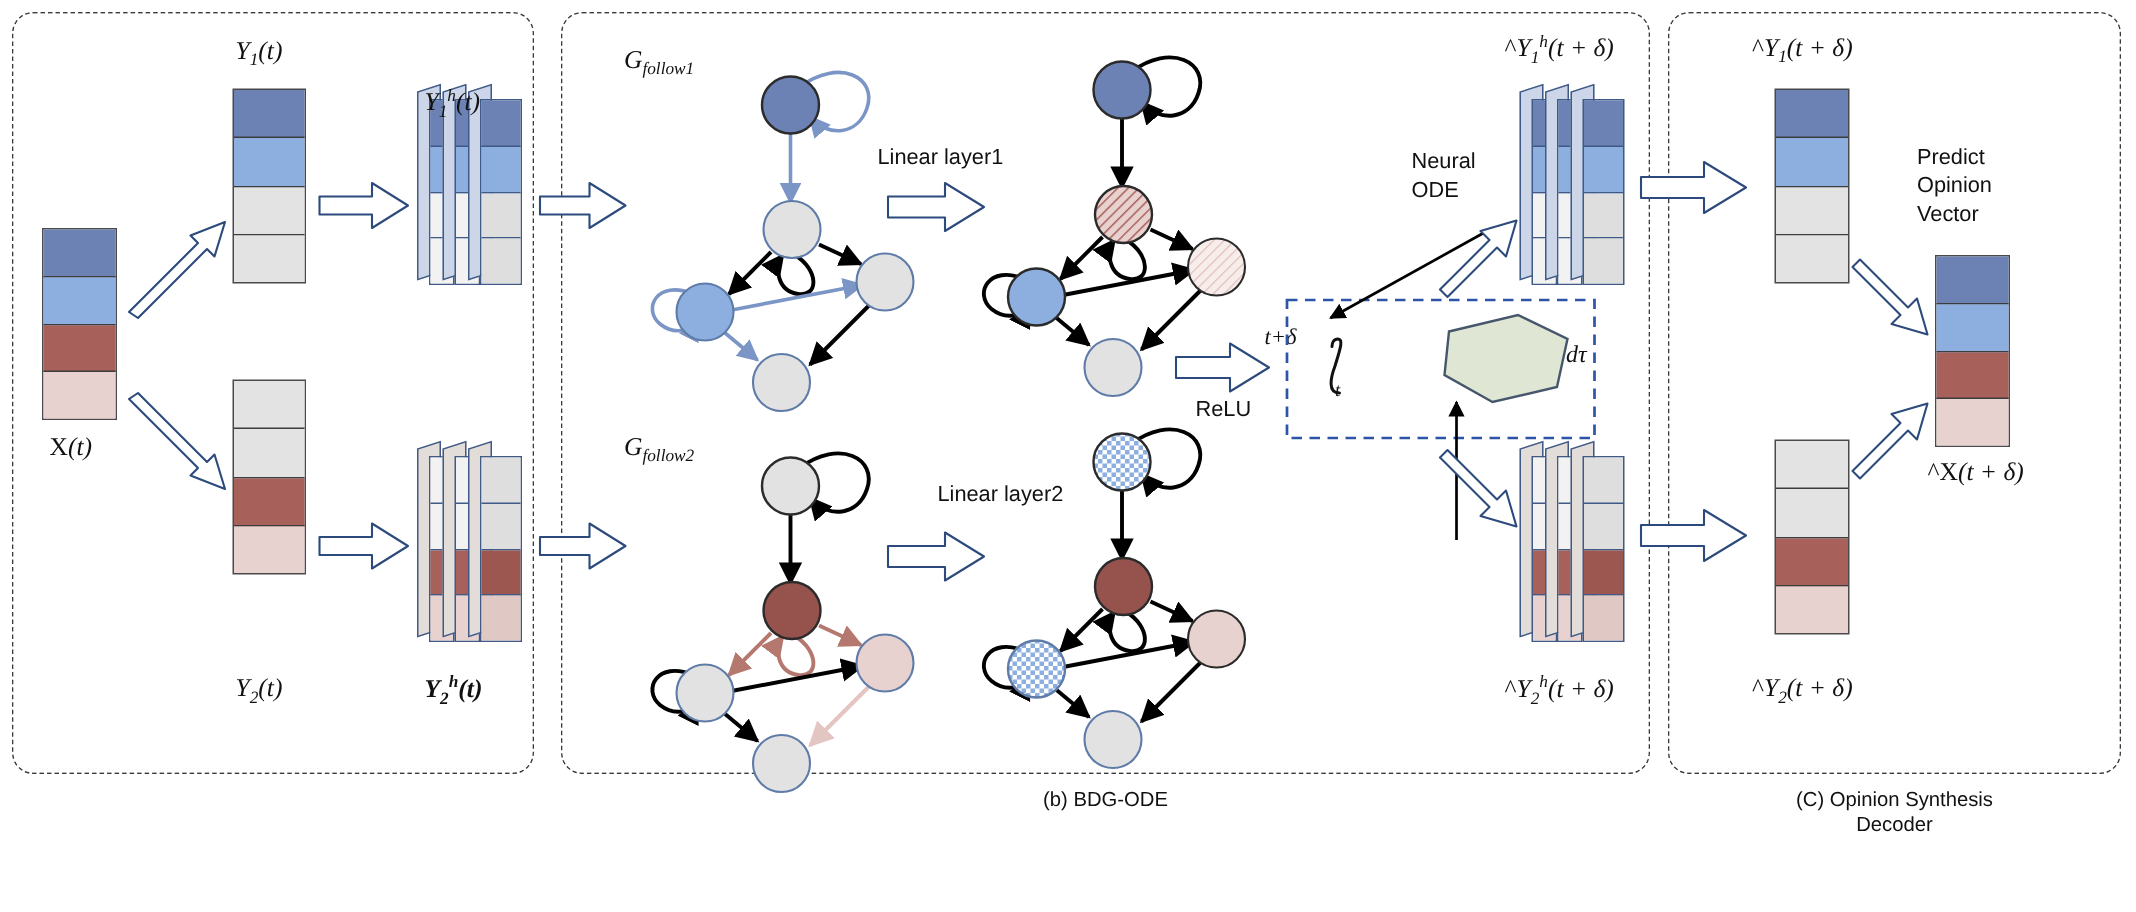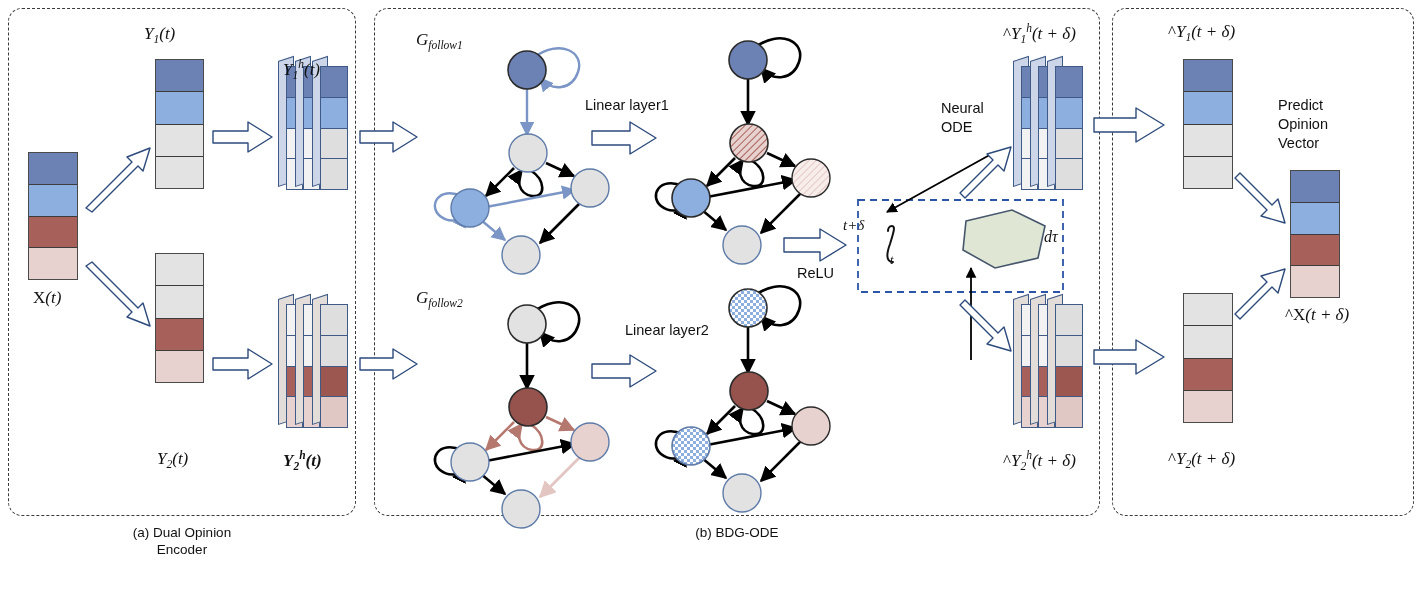--- a/index.html
+++ b/index.html
@@ -109,42 +109,42 @@
 </style>
 </head>
 <body>
 
 <div id="stage">
 
   <div class="panel" style="left:8px; top:8px; width:348px; height:508px;"></div>
   <div class="panel" style="left:374px; top:8px; width:726px; height:508px;"></div>
   <div class="panel" style="left:1112px; top:8px; width:302px; height:508px;"></div>
 
-  <div class="panel-caption" style="left:8px; top:524px; width:348px;">(a) Dual Opinion
-Encoder</div>
   <div class="panel-caption" style="left:374px; top:524px; width:726px;">(b) BDG-ODE</div>
+  <div class="panel-caption" style="left:1112px; top:524px; width:302px;">(C) Opinion Synthesis
+Decoder</div>
 
 
   <div class="vec" style="left:28px; top:152px; width:50px; height:128px;">
     <div class="cell" style="background:#6d82b4"></div>
     <div class="cell" style="background:#8cafe0"></div>
     <div class="cell" style="background:#a8605a"></div>
     <div class="cell" style="background:#e8d2cf"></div>
   </div>
   <div class="mlabel" style="left:33px; top:288px;">
     <span class="up">X</span><span>(t)</span>
   </div>
 
   <div class="vec" style="left:155px; top:59px; width:49px; height:130px;">
     <div class="cell" style="background:#6d82b4"></div>
     <div class="cell" style="background:#8cafe0"></div>
     <div class="cell" style="background:#e3e3e3"></div>
     <div class="cell" style="background:#e3e3e3"></div>
   </div>
-  <div class="mlabel" style="left:144px; top:24px;">
+  <div class="mlabel" style="left:157px; top:24px;">
     <span>Y</span><span class="sub">1</span><span>(t)</span>
   </div>
 
   <div class="vec" style="left:155px; top:253px; width:49px; height:130px;">
     <div class="cell" style="background:#e3e3e3"></div>
     <div class="cell" style="background:#e3e3e3"></div>
     <div class="cell" style="background:#a8605a"></div>
     <div class="cell" style="background:#e8d2cf"></div>
   </div>
   <div class="mlabel" style="left:157px; top:449px;">

